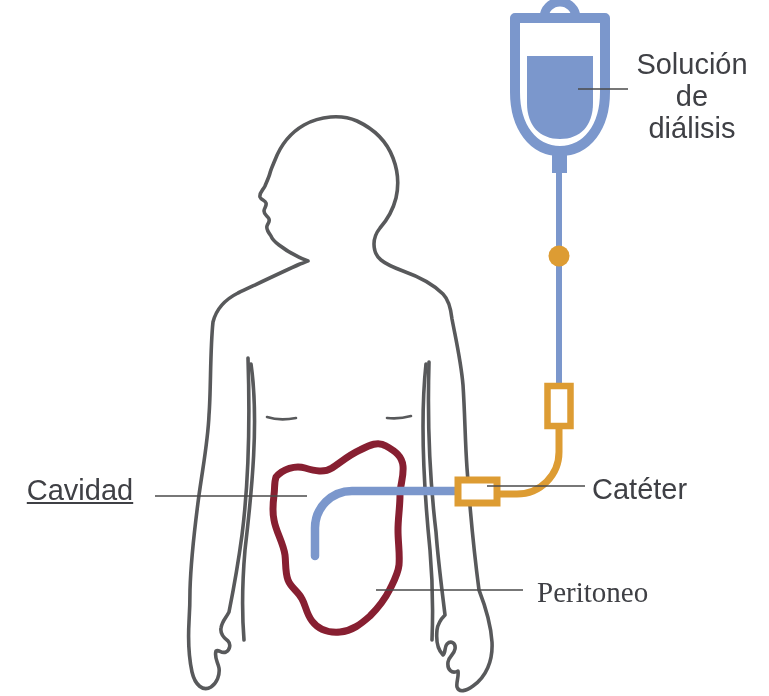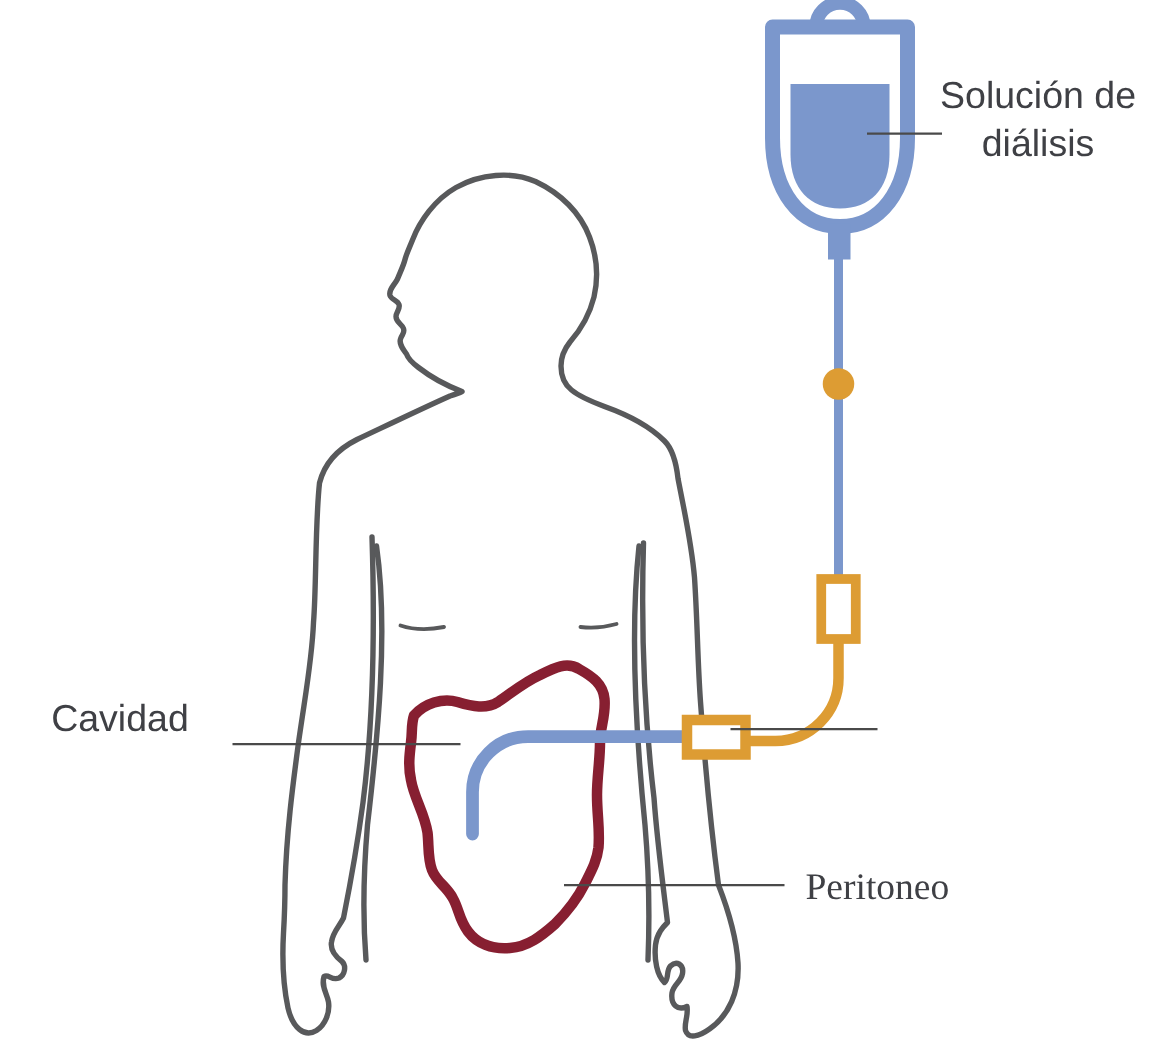--- a/index.html
+++ b/index.html
@@ -6,21 +6,21 @@
   #stage{
     position:relative;
     width:769px;height:696px;
     background:var(--background,#fff);
     overflow:hidden;
     font-family:"Liberation Sans",sans-serif;
   }
   #stage svg{position:absolute;left:0;top:0;}
   .label{
     position:absolute;
-    font-size:25px;
+    font-size:29px;
     line-height:32px;
     color:var(--label-text,#3f4045);
     white-space:nowrap;
   }
   .label.center{text-align:center;white-space:normal;}
   
   .s-body{stroke:var(--body-outline);fill:none;stroke-width:3.6;stroke-linecap:round;stroke-linejoin:round;}
   .s-cavity{stroke:var(--peritoneum-outline);fill:none;stroke-width:7;stroke-linecap:round;stroke-linejoin:round;}
   .s-blue{stroke:var(--solution-blue);fill:none;}
   .f-blue{fill:var(--solution-blue);}
@@ -143,19 +143,20 @@
     <line class="s-leader" x1="487" y1="486" x2="585" y2="486"></line>
     <line class="s-leader" x1="155" y1="496" x2="307" y2="496"></line>
     <line class="s-leader" x1="376" y1="590" x2="523" y2="590"></line>
   </svg>
 
   <div class="label center" style="left:623px;top:48px;width:138px;">
     <div>Solución de</div>
     <div>diálisis</div>
   </div>
 
+  <div class="label" style="left:592px;top:473px;">Catéter</div>
 
-  <div class="label center" style="left:10px;top:463px;width:140px;">
+  <div class="label center" style="left:10px;top:474px;width:140px;text-decoration:underline;">
     <div>Cavidad</div>
   </div>
 
   <div class="label" style="left:537px;top:576px;font-family:Liberation Serif, serif;">Peritoneo</div>
 </div>
 
 </body></html>

